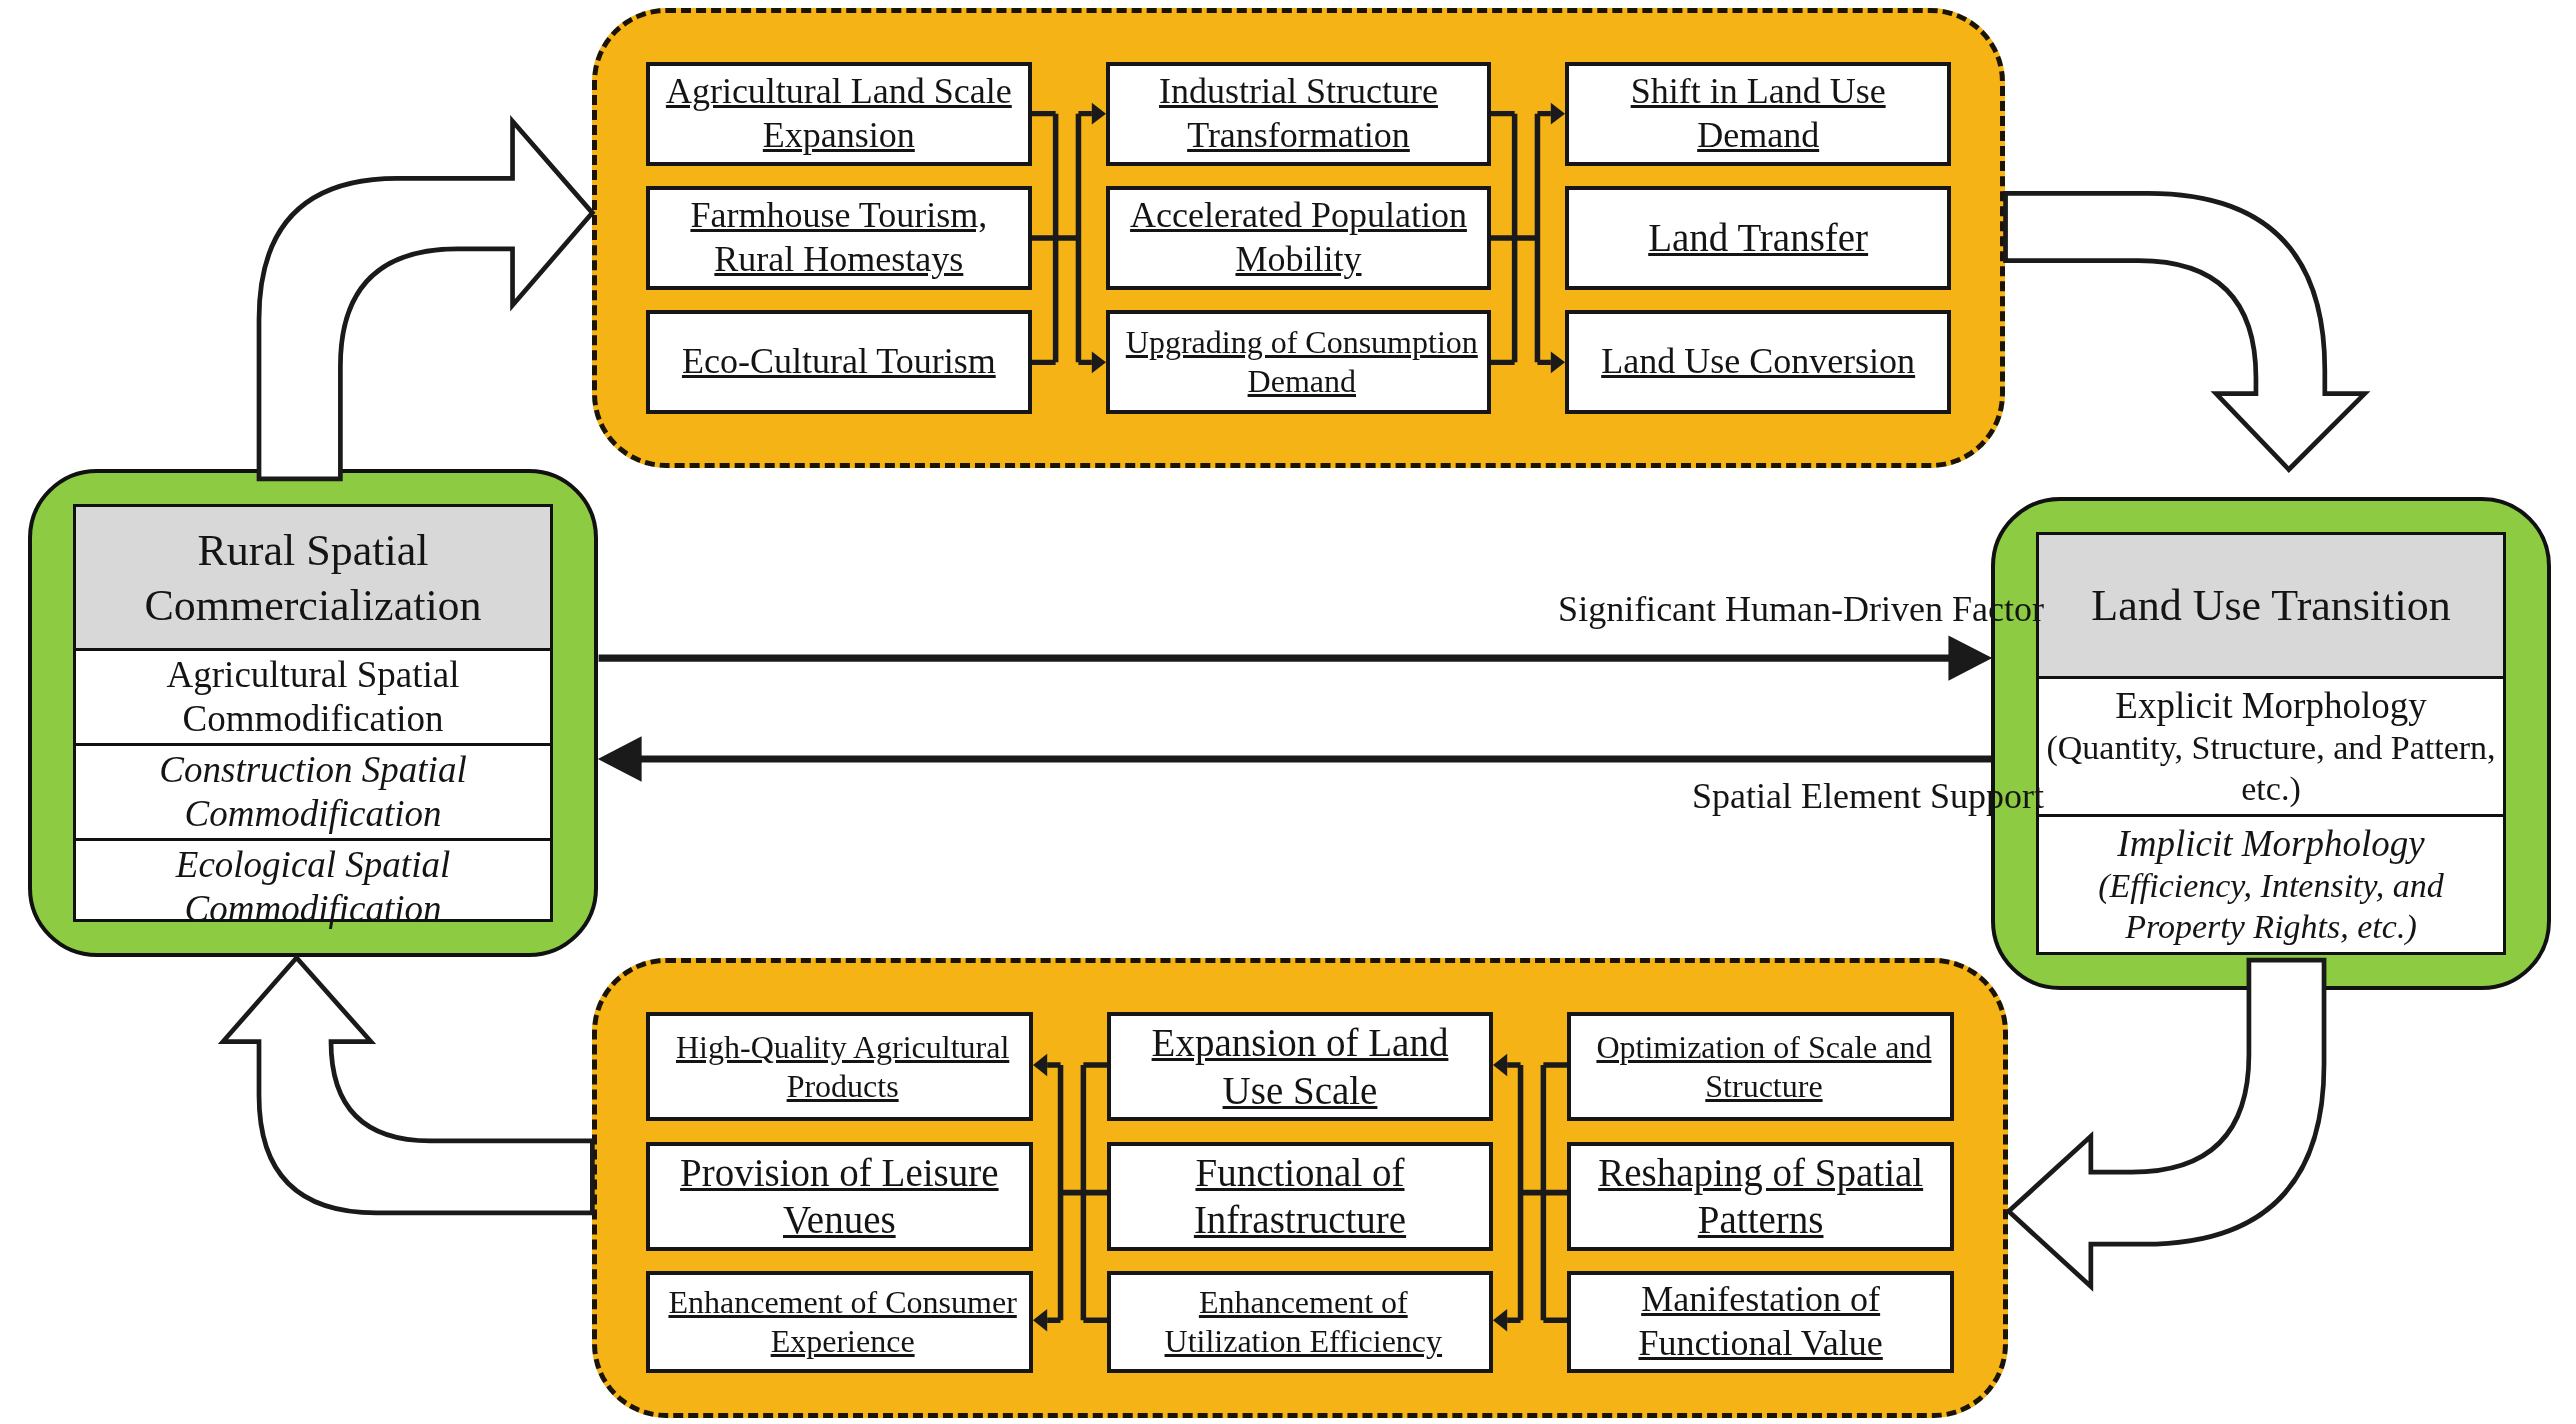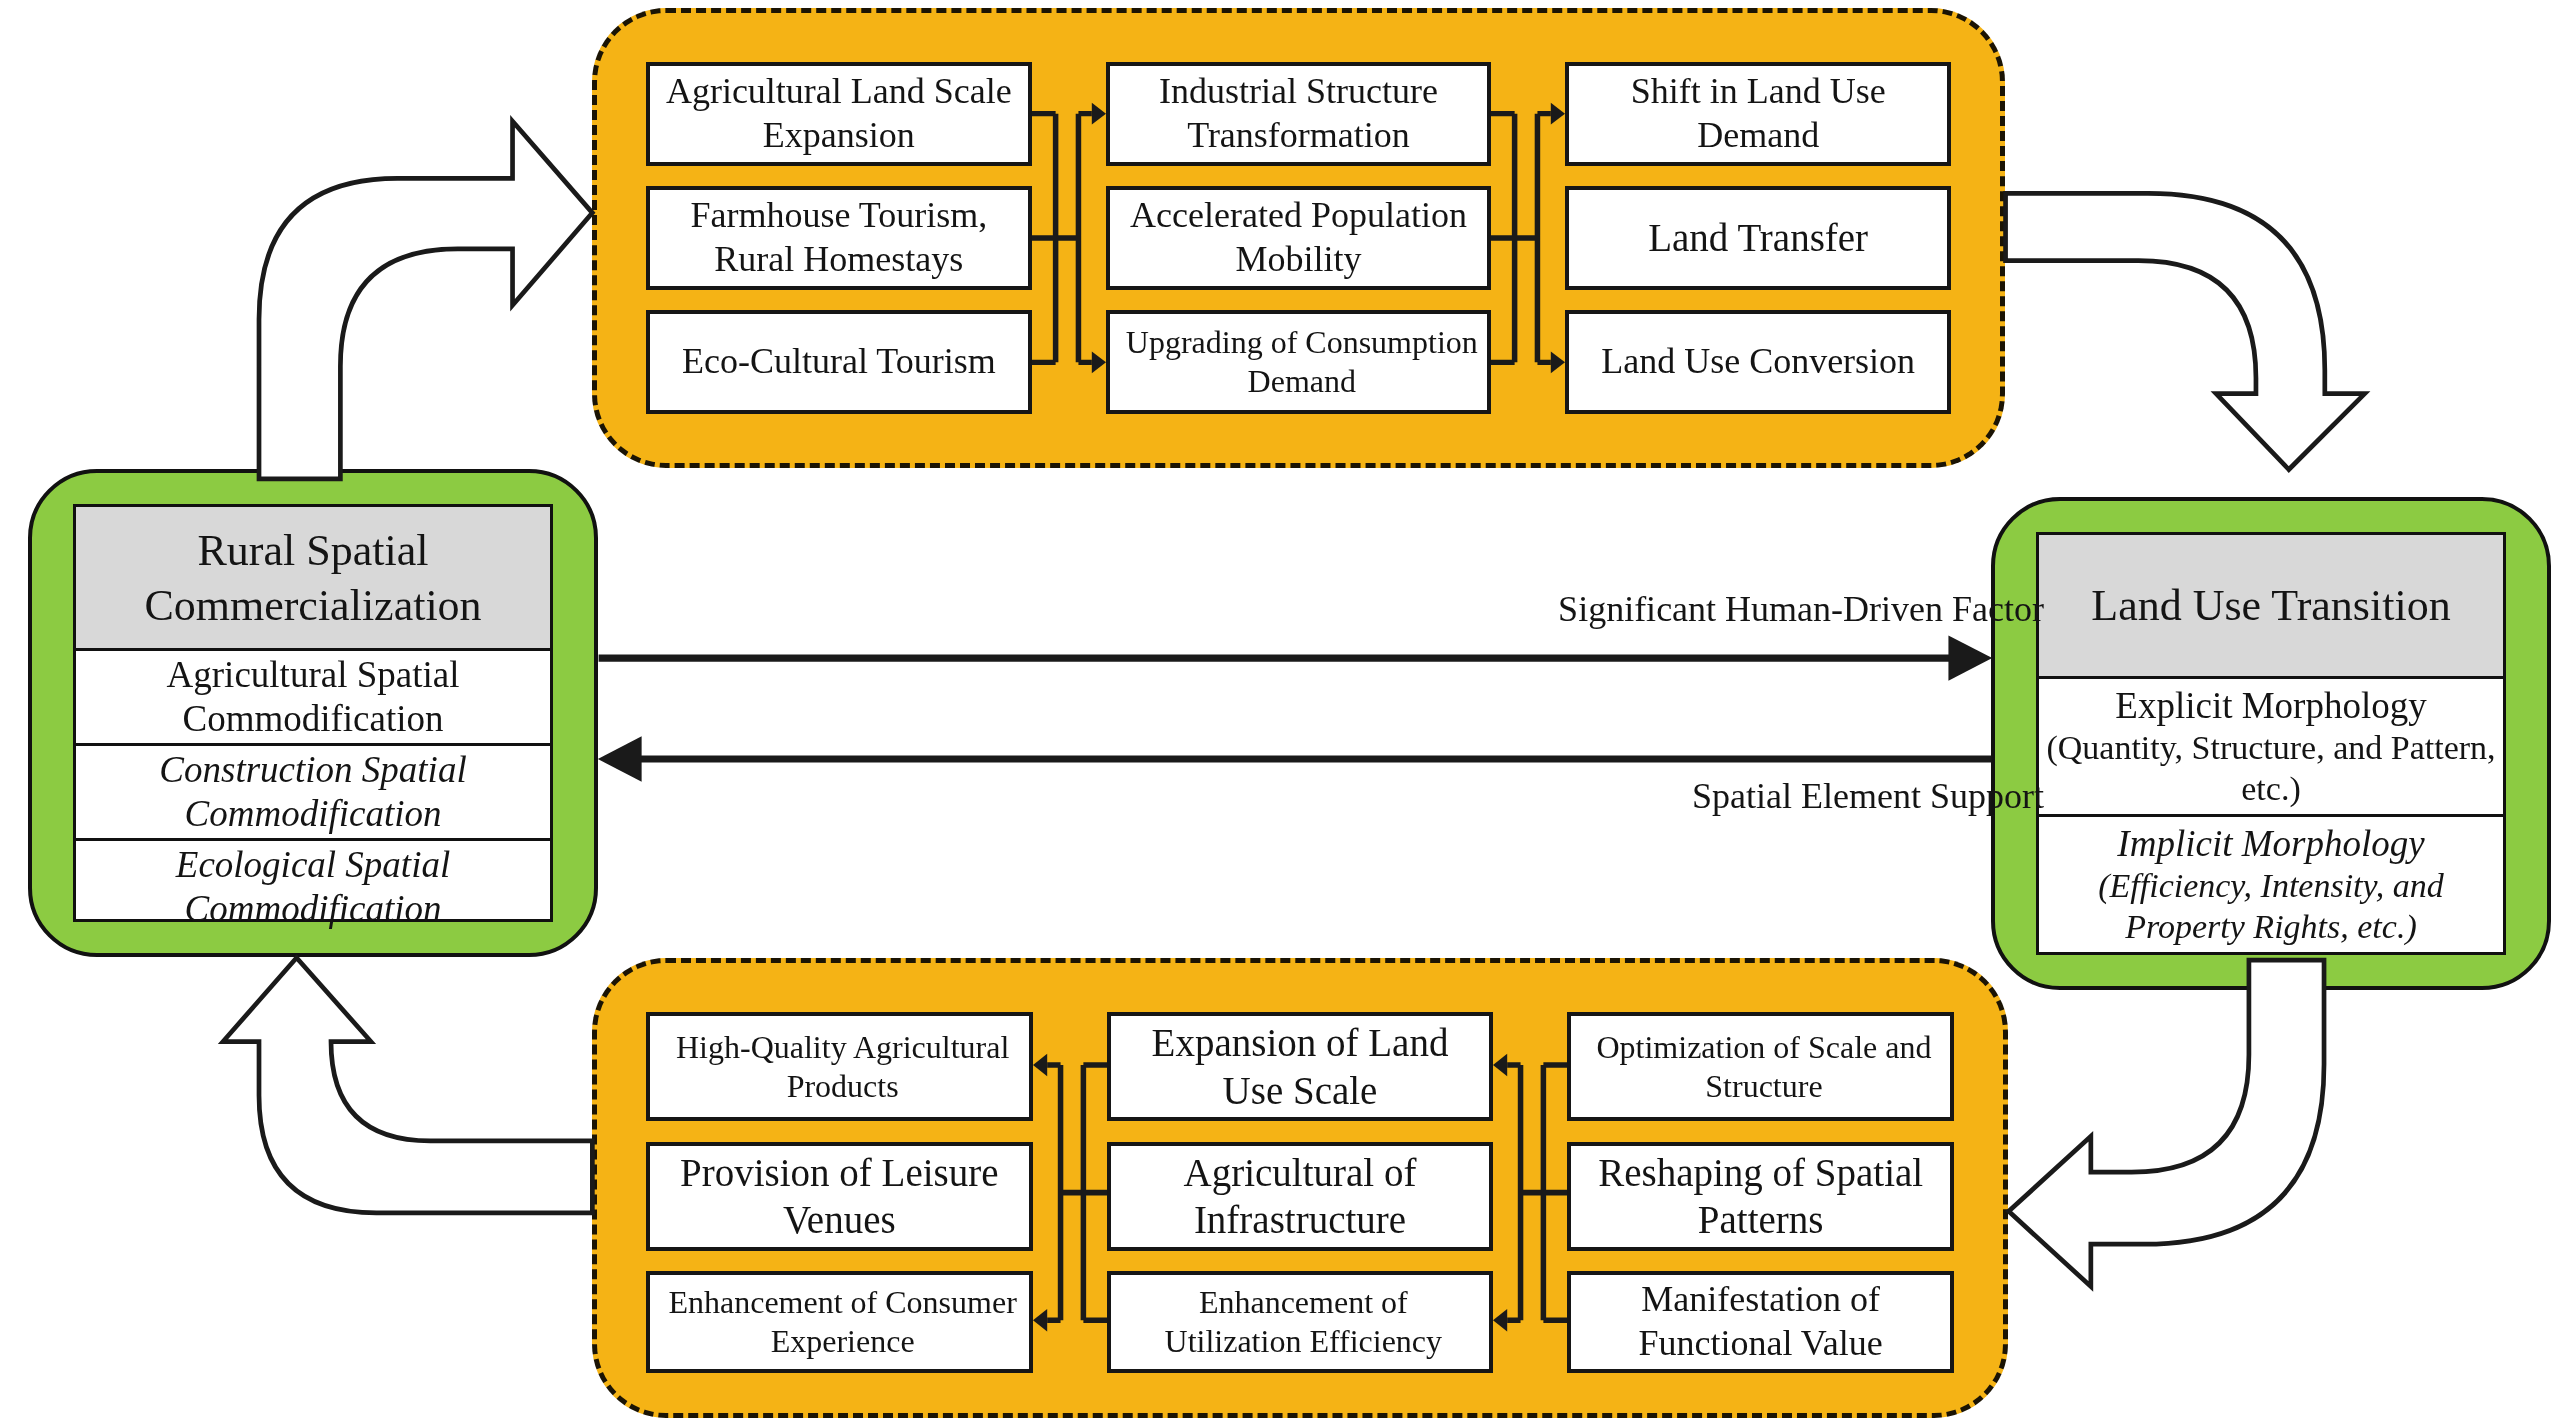--- a/index.html
+++ b/index.html
@@ -6,21 +6,21 @@
   body {
     width:2576px; height:1425px; position:relative; background:#ffffff;
     font-family:"Liberation Serif","DejaVu Serif",serif; color:#141414;
     overflow:hidden;
   }
   
   .orange-panel {
     position:absolute; box-sizing:border-box;
     background:#F5B315; border:5.5px dashed #1b1404; border-radius:74px;
     display:grid; grid-template-columns:1fr 74px 1fr 74px 1fr;
-    grid-template-rows:repeat(3,1fr); row-gap:20.3px; padding:49px;
+    grid-template-rows:repeat(3,1fr); row-gap:20.3px; padding:49px;text-decoration:underline;
   }
   #top-flow    { left:592px; top:7.8px;   width:1413px; height:460px; }
   #bottom-flow { left:592px; top:958px; width:1416px; height:460px; }
   .cell {
     background:#ffffff; border:4.7px solid #161616; box-sizing:border-box;
     display:flex; align-items:center; justify-content:center; text-align:center;
     padding:3.1px 9.4px; line-height:1.22; font-size:36px;
   }
   .fs-lg { font-size:39px; }
   .fs-md { font-size:36px; }
@@ -98,21 +98,21 @@
   <div class="cell fs-lg" style="grid-area:2/1">Provision of Leisure Venues</div>
   <div class="cell fs-sm" style="grid-area:3/1">Enhancement of Consumer Experience</div>
 
   <svg class="gap-svg" style="grid-area:1/2/4/3" viewBox="0 0 94 450" preserveAspectRatio="none">
     <path class="conn-line" d="M94 66 H64 M94 225 H64 M94 384 H64 M64 66 V384 M64 225 H35 M35 66 V384 M35 66 H18 M35 384 H18"></path>
     <polygon class="conn-head" points="18,52 0,66 18,80"></polygon>
     <polygon class="conn-head" points="18,370 0,384 18,398"></polygon>
   </svg>
 
   <div class="cell fs-lg" style="grid-area:1/3">Expansion of Land Use Scale</div>
-  <div class="cell fs-lg" style="grid-area:2/3">Agricultural of Infrastructure</div>
+  <div class="cell fs-lg" style="grid-area:2/3">Functional of Infrastructure</div>
   <div class="cell fs-sm" style="grid-area:3/3">Enhancement of Utilization Efficiency</div>
 
   <svg class="gap-svg" style="grid-area:1/4/4/5" viewBox="0 0 94 450" preserveAspectRatio="none">
     <path class="conn-line" d="M94 66 H64 M94 225 H64 M94 384 H64 M64 66 V384 M64 225 H35 M35 66 V384 M35 66 H18 M35 384 H18"></path>
     <polygon class="conn-head" points="18,52 0,66 18,80"></polygon>
     <polygon class="conn-head" points="18,370 0,384 18,398"></polygon>
   </svg>
 
   <div class="cell fs-sm" style="grid-area:1/5">Optimization of Scale and Structure</div>
   <div class="cell fs-lg" style="grid-area:2/5">Reshaping of Spatial Patterns</div>

